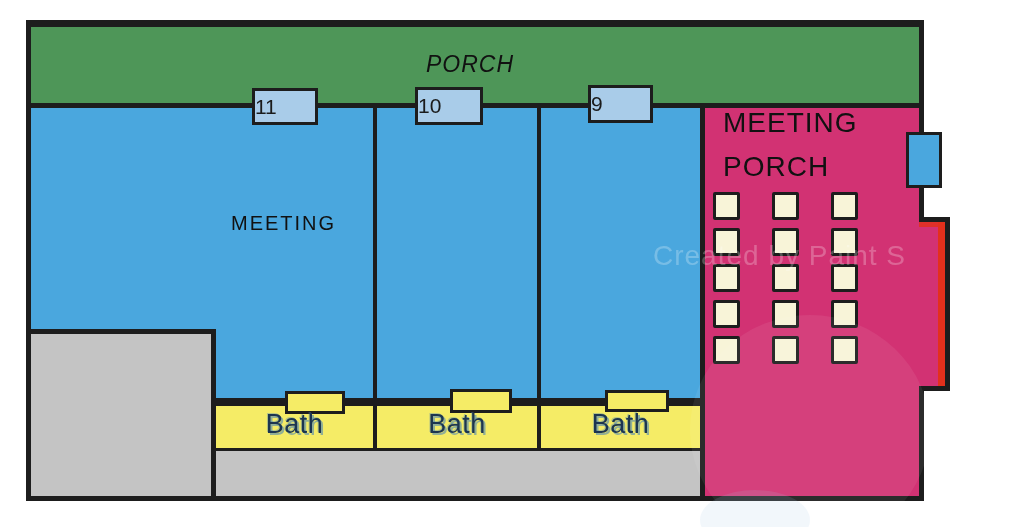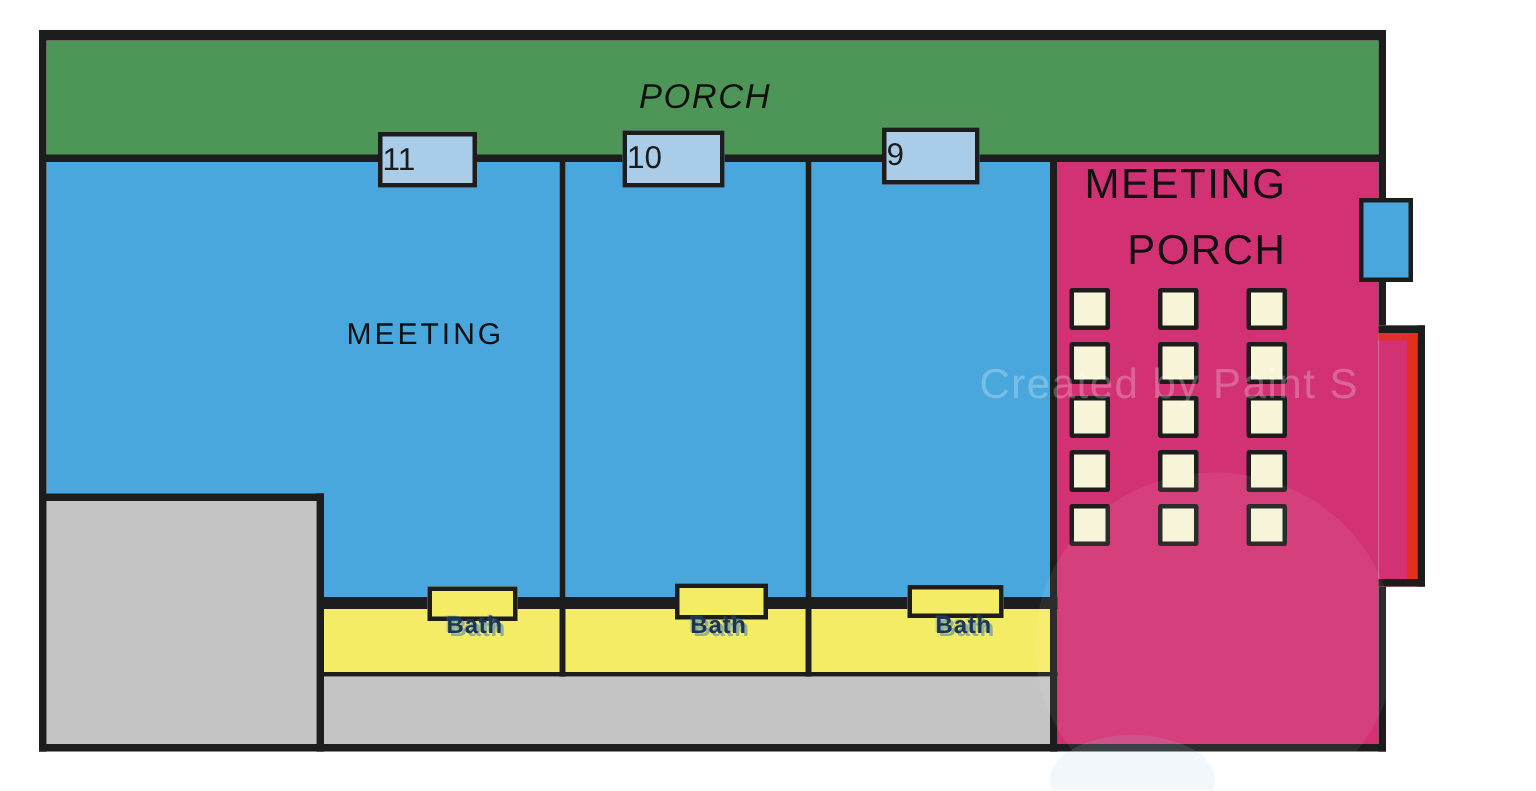--- a/index.html
+++ b/index.html
@@ -23,33 +23,31 @@
   .fill-gray    { background: var(--floor_gray,    #c4c4c4); }
 
   
   .wall { background: var(--wall_black, #1d1d1d); }
 
   
   .room-label {
     color: #111;
     letter-spacing: 1px;
     white-space: nowrap;
-    text-align: right;
   }
   .porch-label   { font-size: 23px; font-style: italic; }
   .lodging-label { font-size: 20px; letter-spacing: 2px; }
   .meeting-label { font-size: 28px; line-height: 44px; }
 
   .bath-label {
-    font-size: 16px;
-    font-weight: 700;
+    font-size: 27px;
+    font-weight: 400;
     color: var(--bath_text, #1c3550);
     text-shadow: 2px 2px 0 rgba(62,125,190,.55), -1px -1px 0 rgba(62,125,190,.35);
     letter-spacing: 0.5px;
-    margin-left: 22px;
   }
 
   
   .room-tag {
     background: var(--room_tag_blue, #a9cce9);
     border: 3px solid var(--wall_black, #1d1d1d);
     display: flex; align-items: center; justify-content: flex-start;
     font-size: 21px; color: #1b1b1b;
     box-sizing: border-box;
   }

